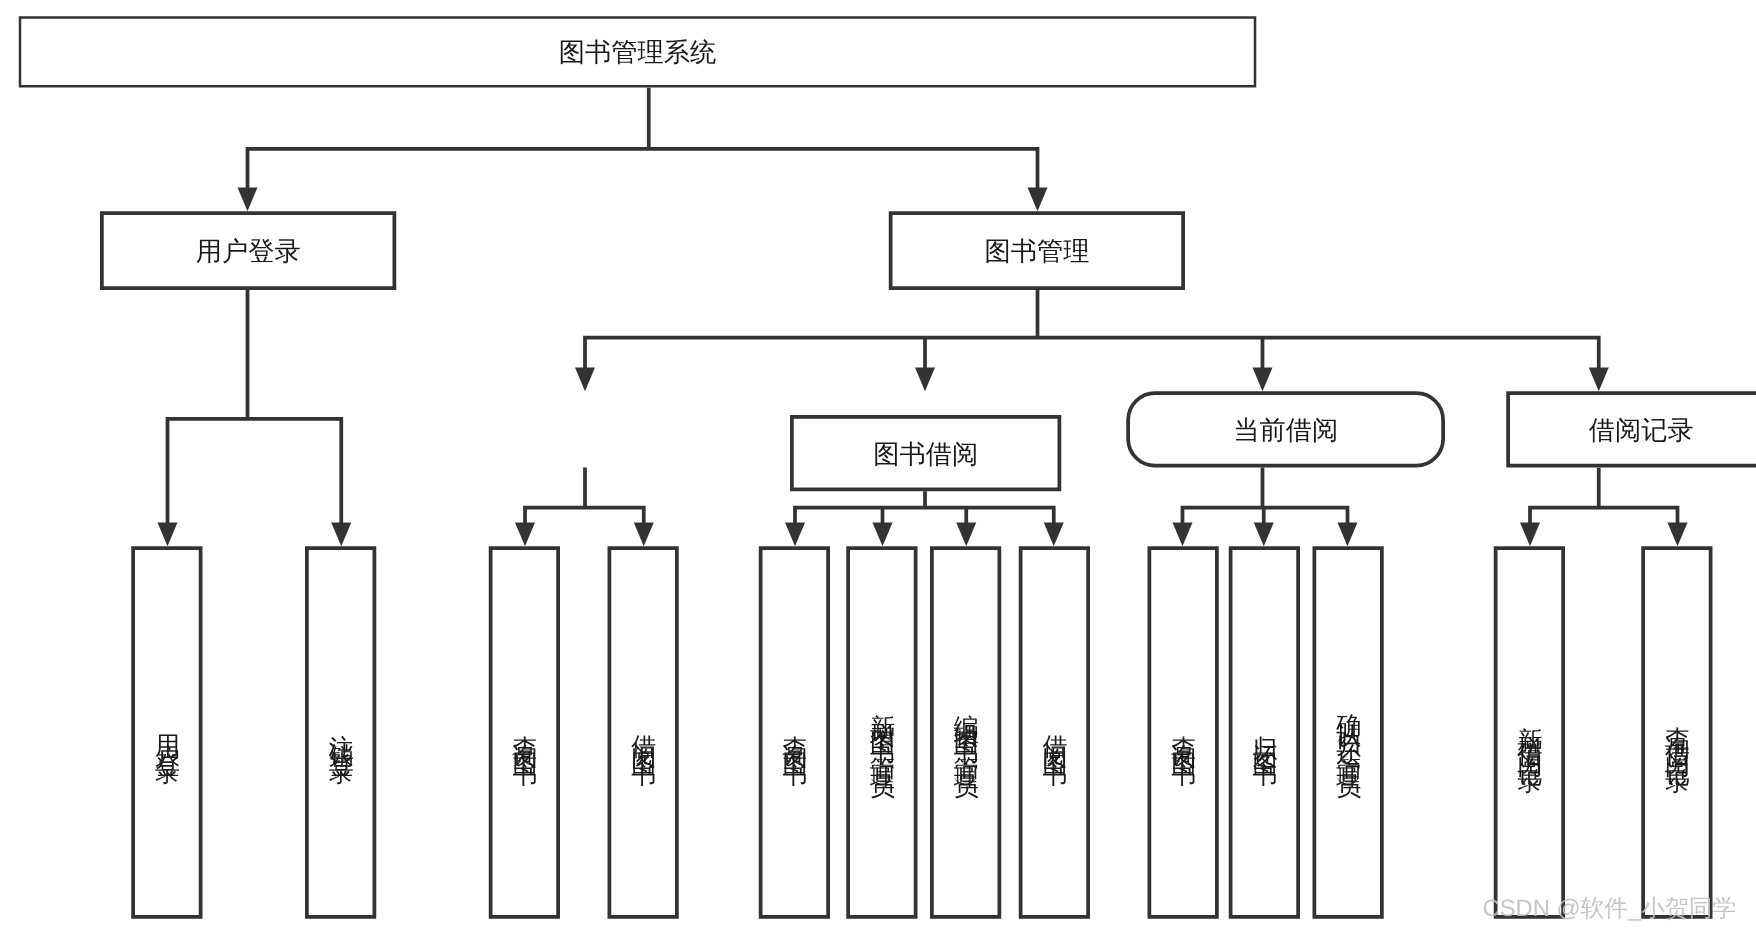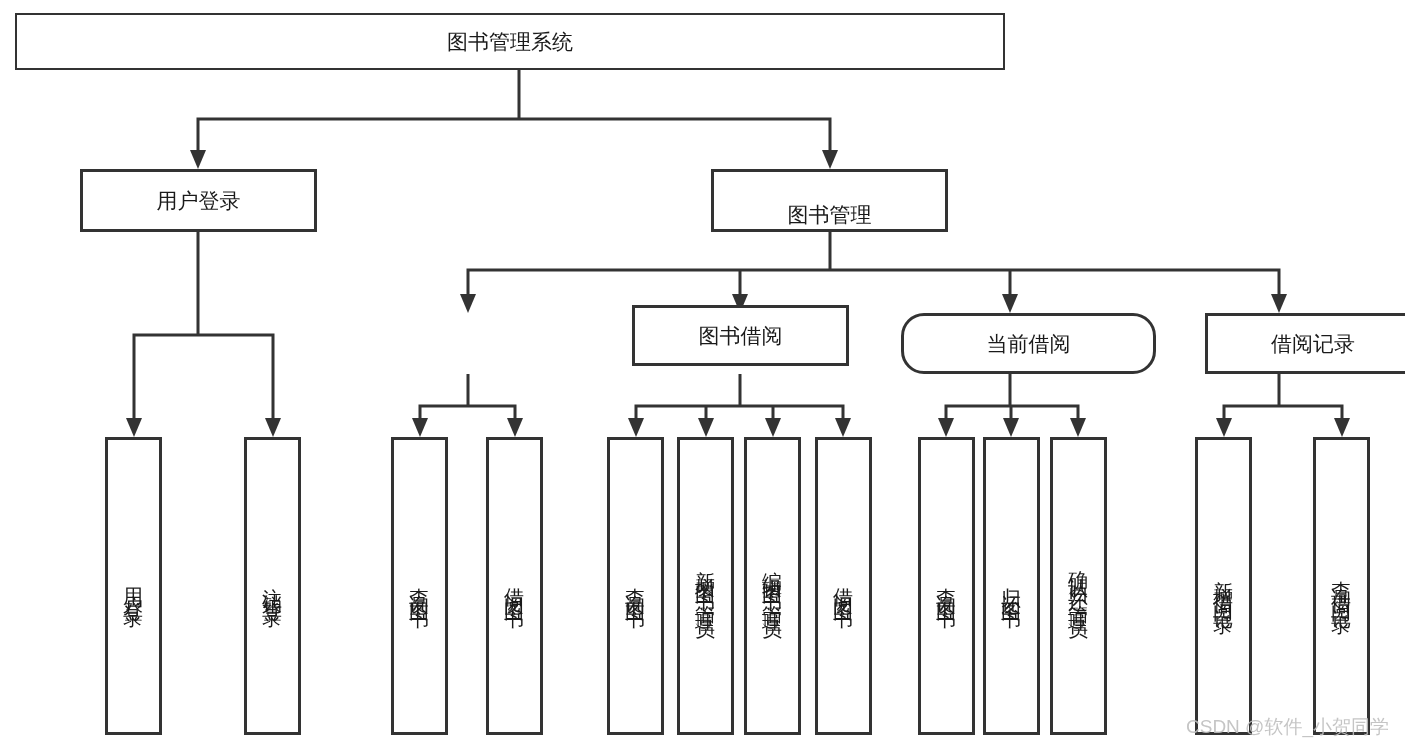--- a/index.html
+++ b/index.html
@@ -100,25 +100,25 @@
     <path class="head" d="M1334 418 H1350 L1342 437 Z"></path>
   </svg>
 
   <div class="node root" style="left:15px;top:13px;width:990px;height:57px;">
     <span>图书管理系统</span>
   </div>
 
   <div class="node" style="left:80px;top:169px;width:237px;height:63px;">
     <span>用户登录</span>
   </div>
-  <div class="node" style="left:711px;top:169px;width:237px;height:63px;align-items:flex-end;">
+  <div class="node" style="left:711px;top:169px;width:237px;height:63px;">
     <span>图书管理</span>
   </div>
 
-  <div class="node" style="left:632px;top:305px;width:217px;height:61px;">
+  <div class="node" style="left:632px;top:332px;width:217px;height:61px;">
     <span>图书借阅</span>
   </div>
   <div class="node" style="left:901px;top:313px;width:255px;height:61px;border-radius:23px;">
     <span>当前借阅</span>
   </div>
   <div class="node" style="left:1205px;top:313px;width:216px;height:61px;">
     <span>借阅记录</span>
   </div>
 
   <div class="leaf" style="left:105px;">

